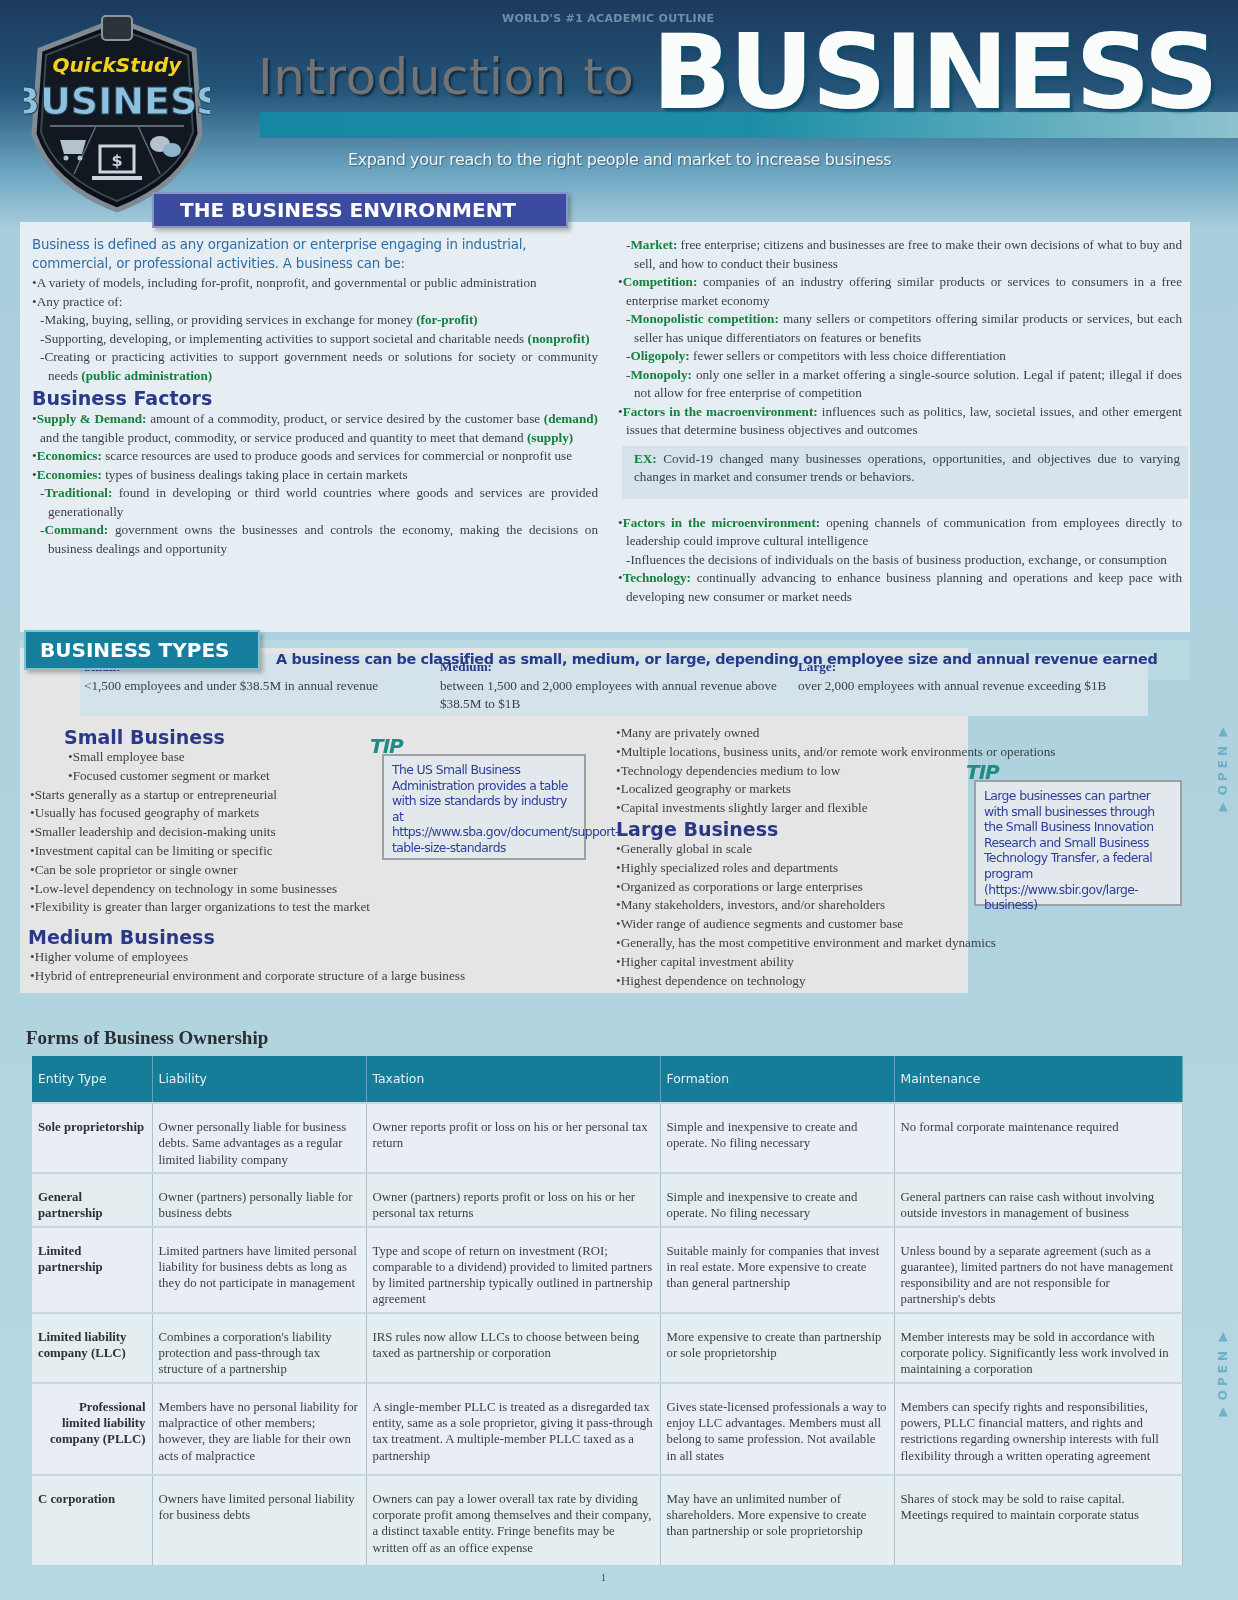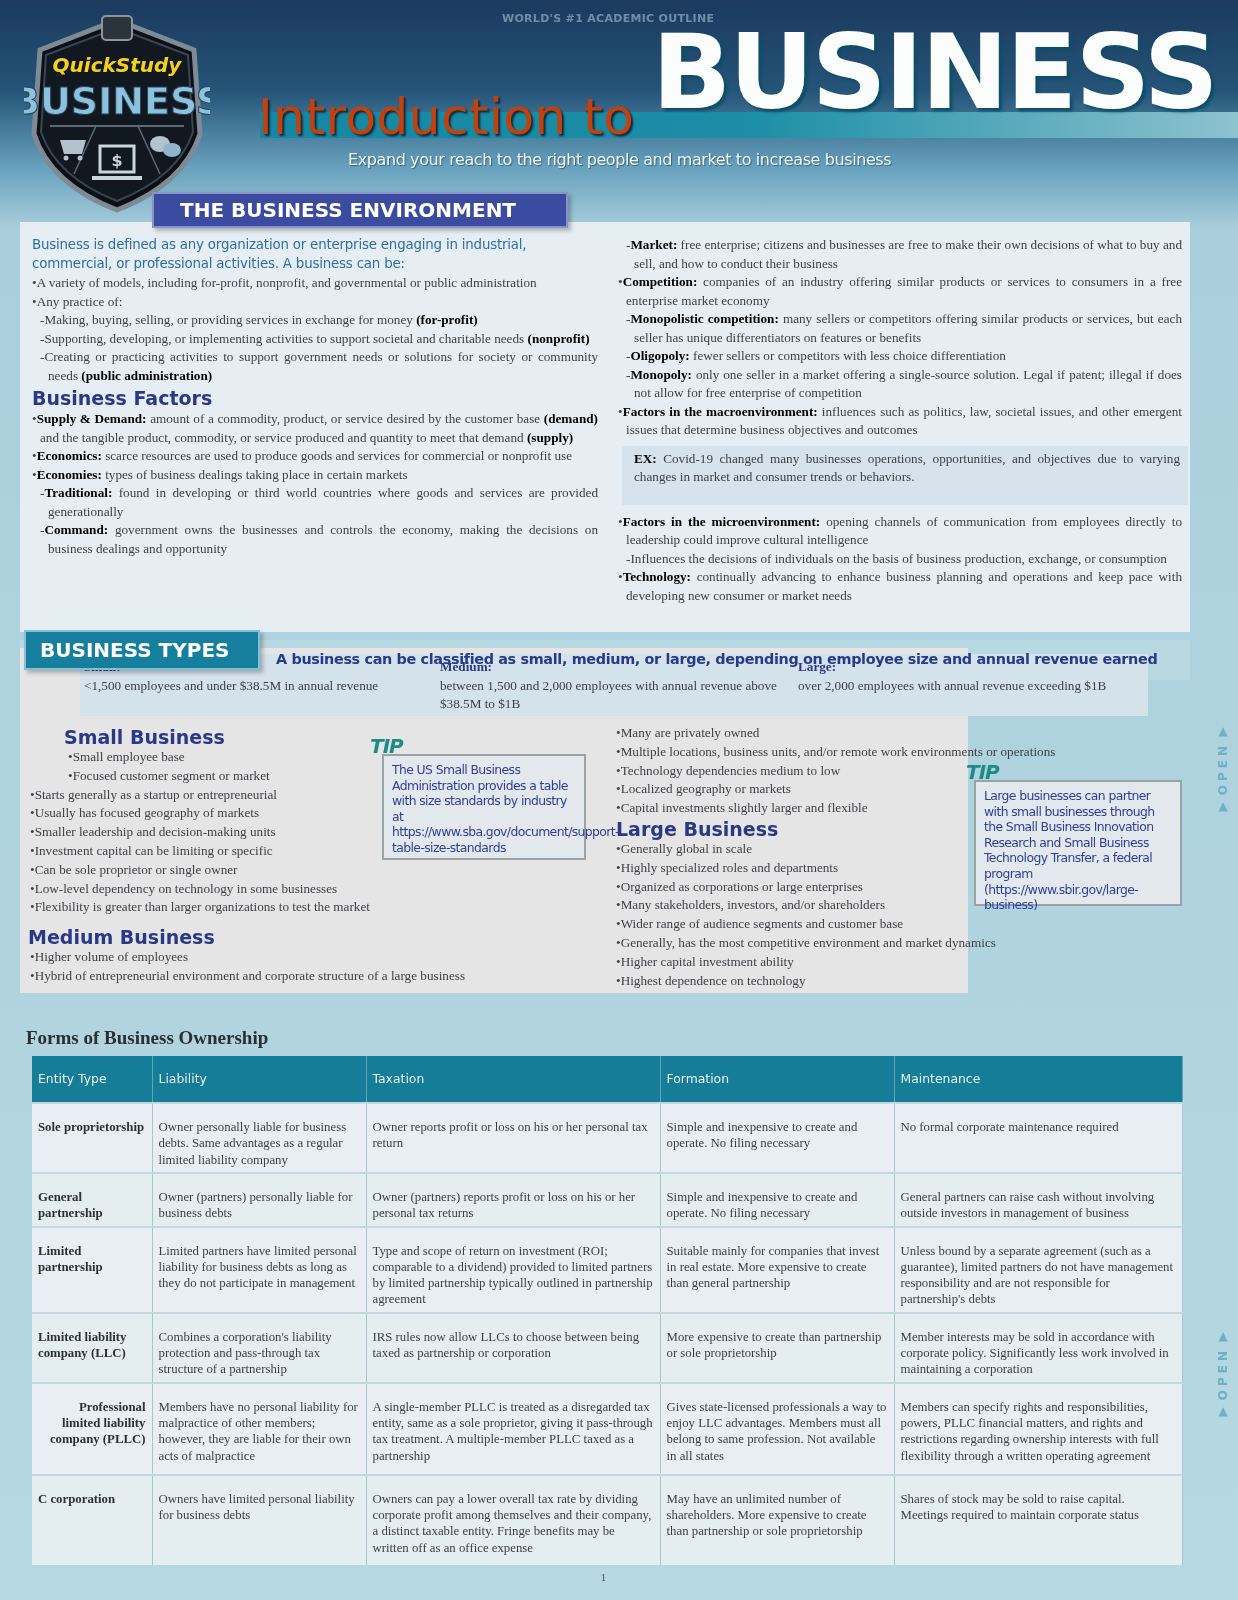--- a/index.html
+++ b/index.html
@@ -15,24 +15,23 @@
     position: absolute; left: 502px; top: 12px;
     font-family: "DejaVu Sans", sans-serif; font-size: 11px; font-weight: bold;
     color: #6f8ea8; letter-spacing: 0.3px;
   }
   .header .teal-bar {
     position: absolute; left: 260px; top: 112px; width: 978px; height: 26px;
     background: linear-gradient(90deg, #1687a3 0%, #1b8ea6 50%, #8ec2cf 100%);
   }
   .header .intro {
     position: absolute; left: 258px; top: 48px;
-    font-family: "DejaVu Sans", sans-serif; font-size: 50px; color: #c2410c;
+    font-family: "DejaVu Sans", sans-serif; font-size: 50px; color: #737373;
     letter-spacing: 0.5px;
     text-shadow: 2px 2px 2px #0e2a40;
-    margin-top: 40px;
   }
   .header .big {
     position: absolute; left: 652px; top: 20px;
     font-family: "DejaVu Sans", sans-serif; font-weight: bold; font-size: 104px;
     color: #fbfdfd; letter-spacing: -2px;
     text-shadow: 3px 3px 3px #0c4e68;
     line-height: 1;
   }
   .header .subtitle {
     position: absolute; left: 348px; top: 150px;
@@ -59,27 +58,27 @@
   .env-panel { left: 20px; top: 222px; width: 1170px; height: 410px; }
   .col { position: absolute; font-size: 13.2px; line-height: 18.5px; text-align: justify; }
   .col-left { left: 12px; top: 14px; width: 566px; }
   .col-right { left: 598px; top: 14px; width: 564px; }
   .lead {
     font-family: "DejaVu Sans", sans-serif; font-size: 13.4px; color: #2d6ea7;
     line-height: 18.5px; margin-bottom: 1px; text-align: left; letter-spacing: -0.2px;
   }
   .b1 { padding-left: 8px; text-indent: -8px; }
   .b2 { padding-left: 16px; text-indent: -8px; }
-  .b { font-weight: bold; color: #000000; }
+  .b { font-weight: bold; color: #15803d; }
   .h-blue {
     font-family: "DejaVu Sans", sans-serif; font-weight: bold; font-size: 19px;
     color: #2a3888; line-height: 24px; margin-top: 1px;
   }
   .ex-box {
-    background: #d6e2ec; margin: 6px -6px 8px 4px; padding: 4px 8px 18px 12px;
+    background: #d6e2ec; margin: 6px -6px 15px 4px; padding: 4px 8px 12px 12px;
   }
 
   .types-bar {
     position: absolute; left: 20px; top: 640px; width: 1170px; height: 40px;
     background: #b9d9e2;
   }
   .types-title {
     position: absolute; left: 24px; top: 630px; width: 236px; height: 40px;
     background: #167f9e; border: 2px solid #7fc2d3;
     box-shadow: 3px 3px 4px rgba(0,0,0,0.25);

